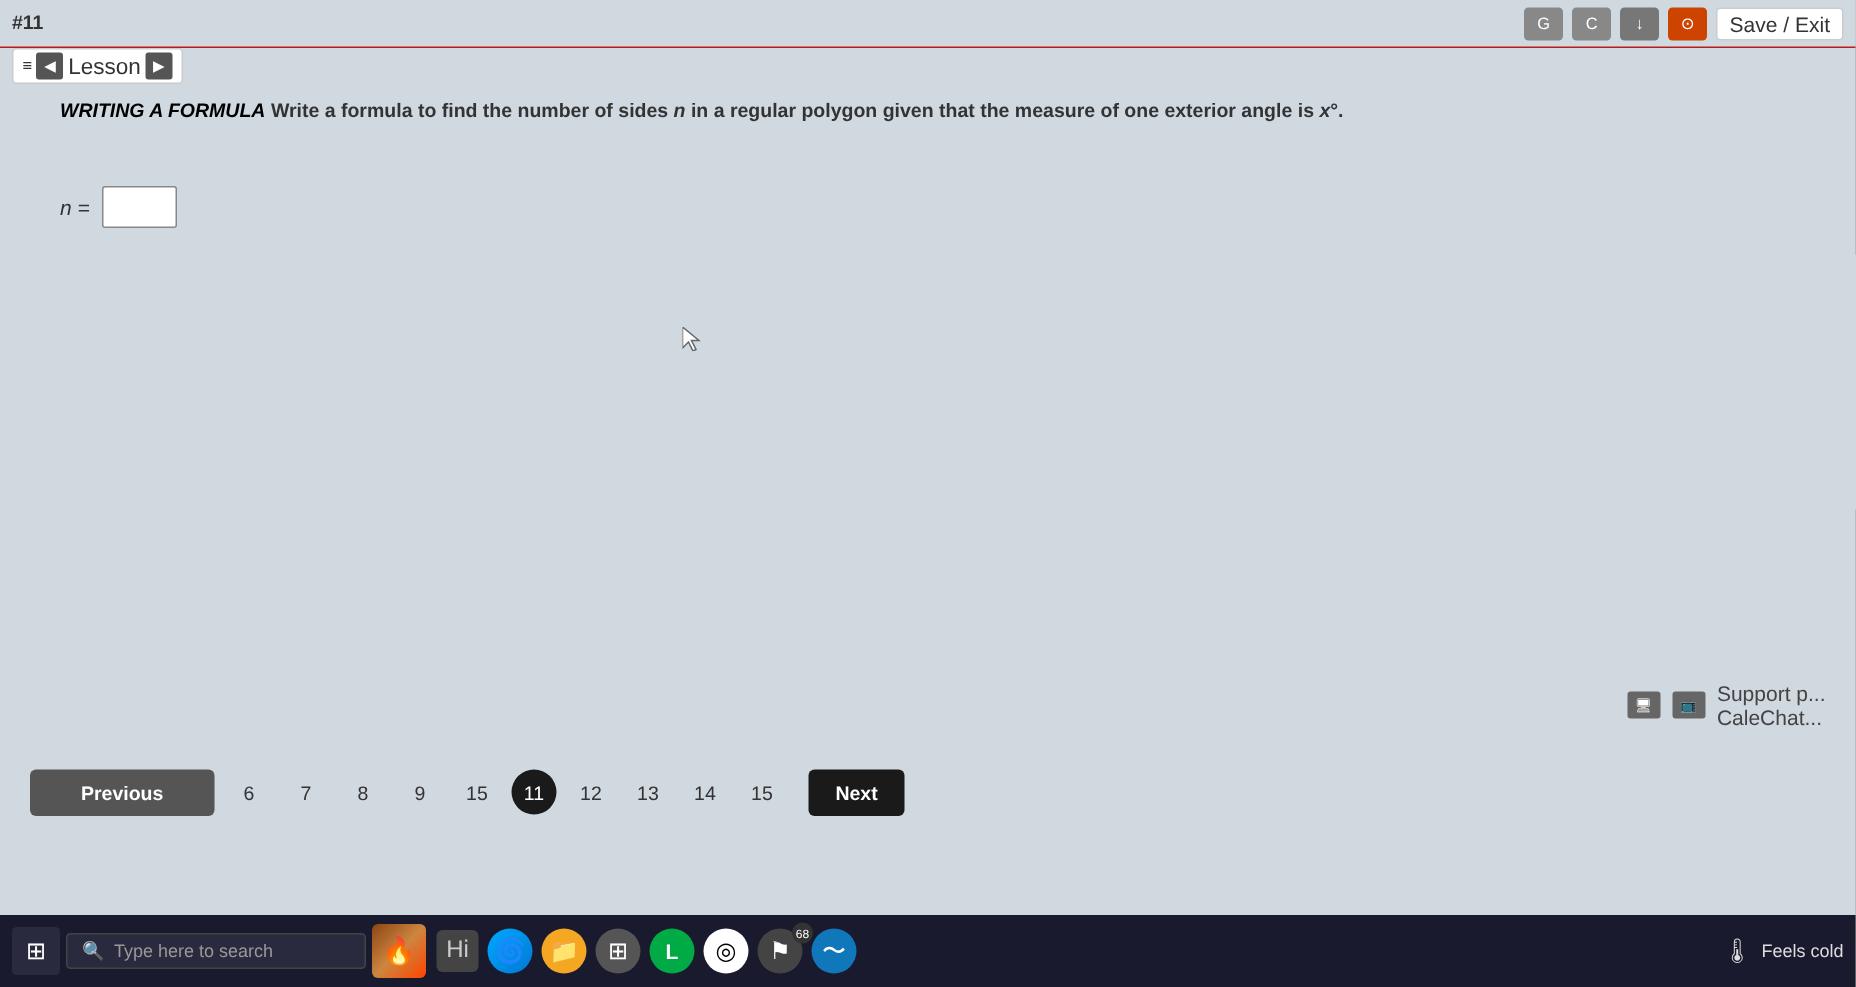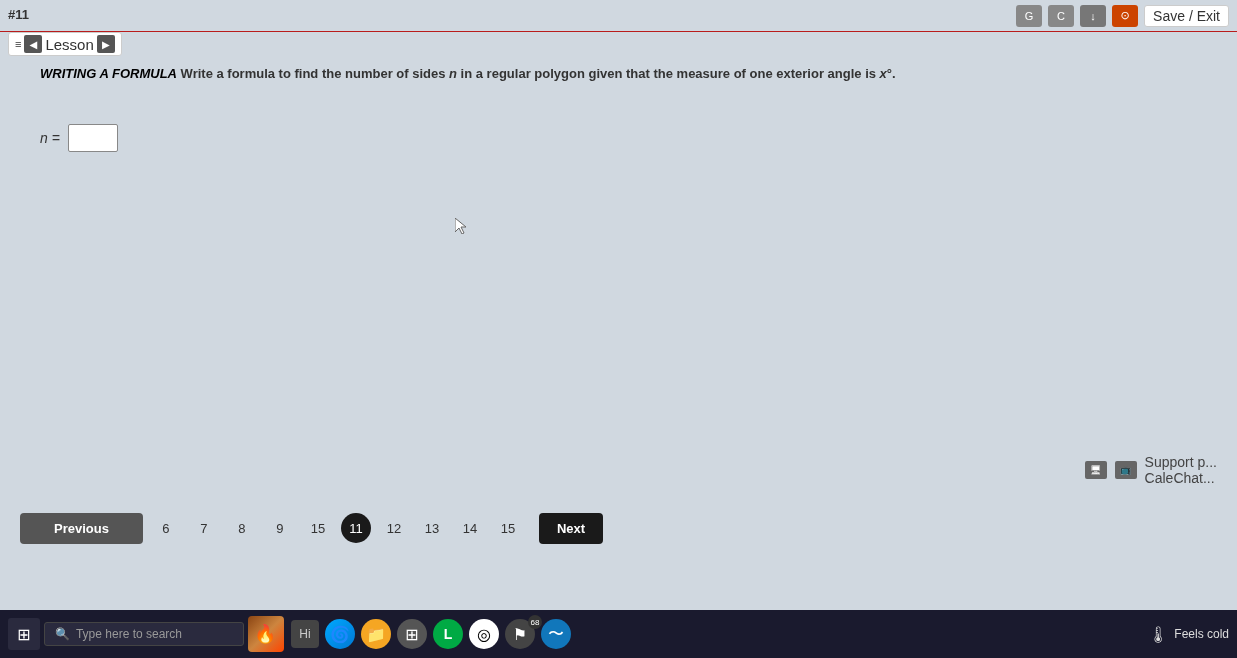--- a/index.html
+++ b/index.html
@@ -435,21 +435,21 @@
 
     <div class="start-btn">⊞</div>
 
     <div class="search-bar">
       <span>🔍</span>
       <span style="color:#999; font-size:12px;">Type here to search</span>
     </div>
 
     <div class="fireplace-icon">🔥</div>
 
-    <div class="taskbar-app" style="background:#444; color:#ccc; font-size:12px; border-radius:4px; width:28px; height:28px;">Hi</div>
+    <div class="taskbar-app" style="background:#444; color:#ccc; font-size:16px; border-radius:4px; width:28px; height:28px;">Hi</div>
 
     <div class="taskbar-app edge">🌀</div>
 
     <div class="taskbar-app folder">📁</div>
 
     <div class="taskbar-app grid">⊞</div>
 
     <div class="taskbar-app green" style="font-weight:bold; font-size:14px;">L</div>
 
     <div class="taskbar-app chrome">◎</div>

